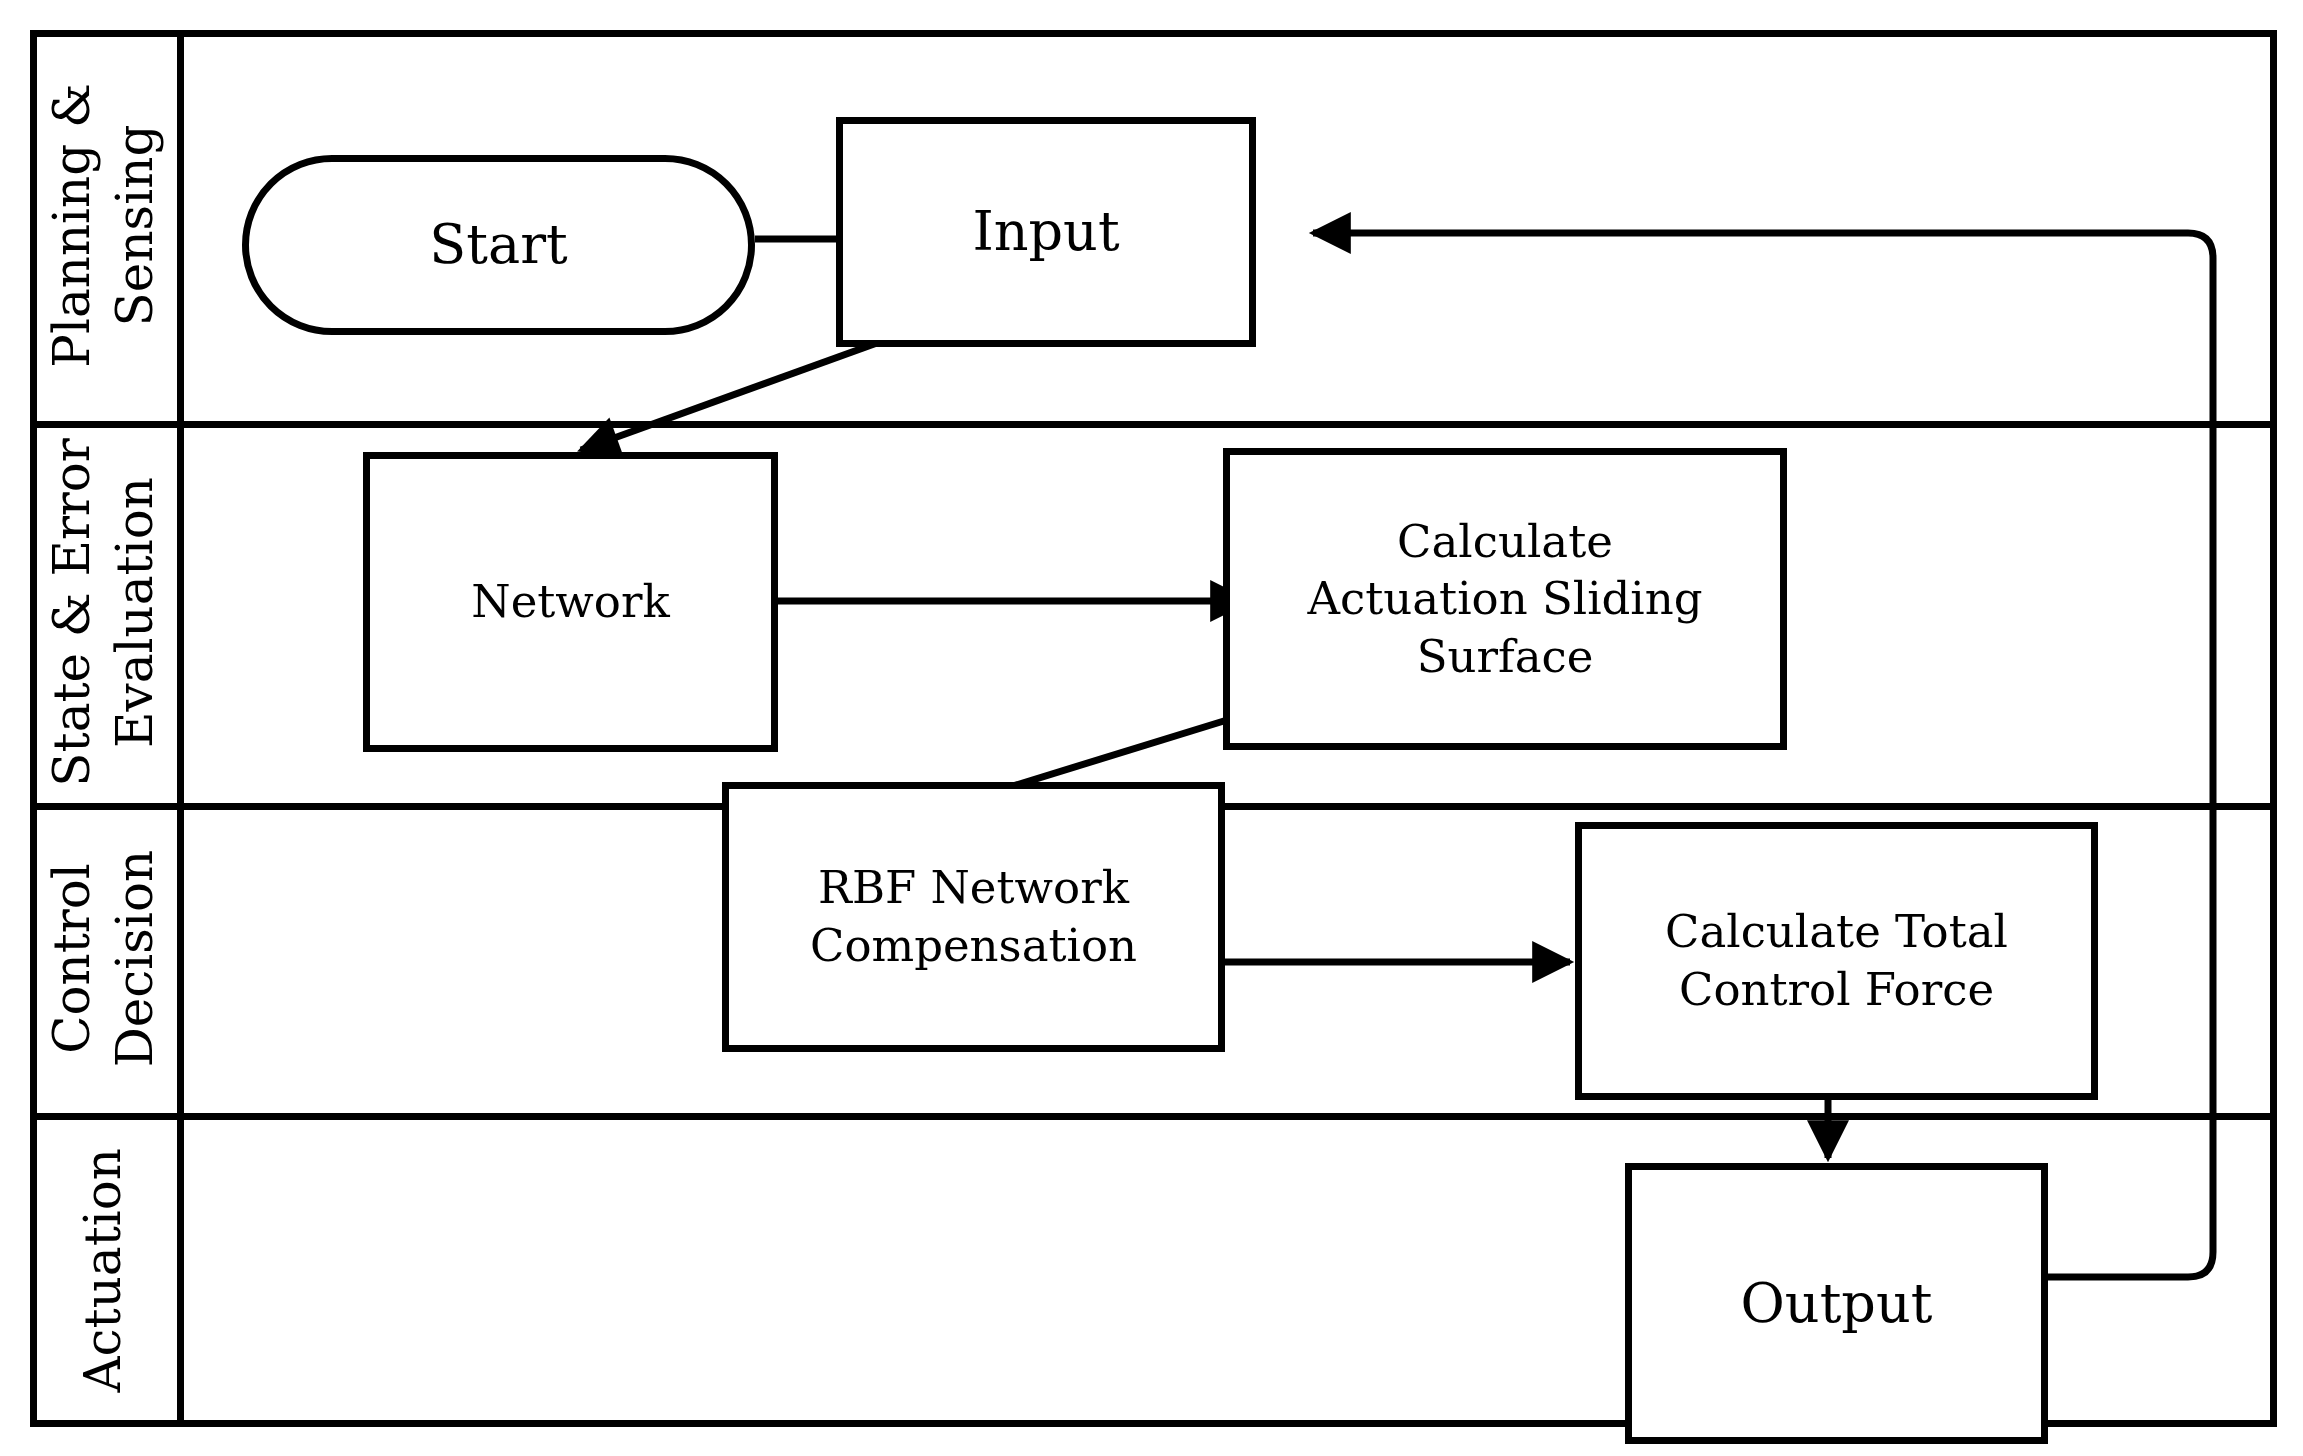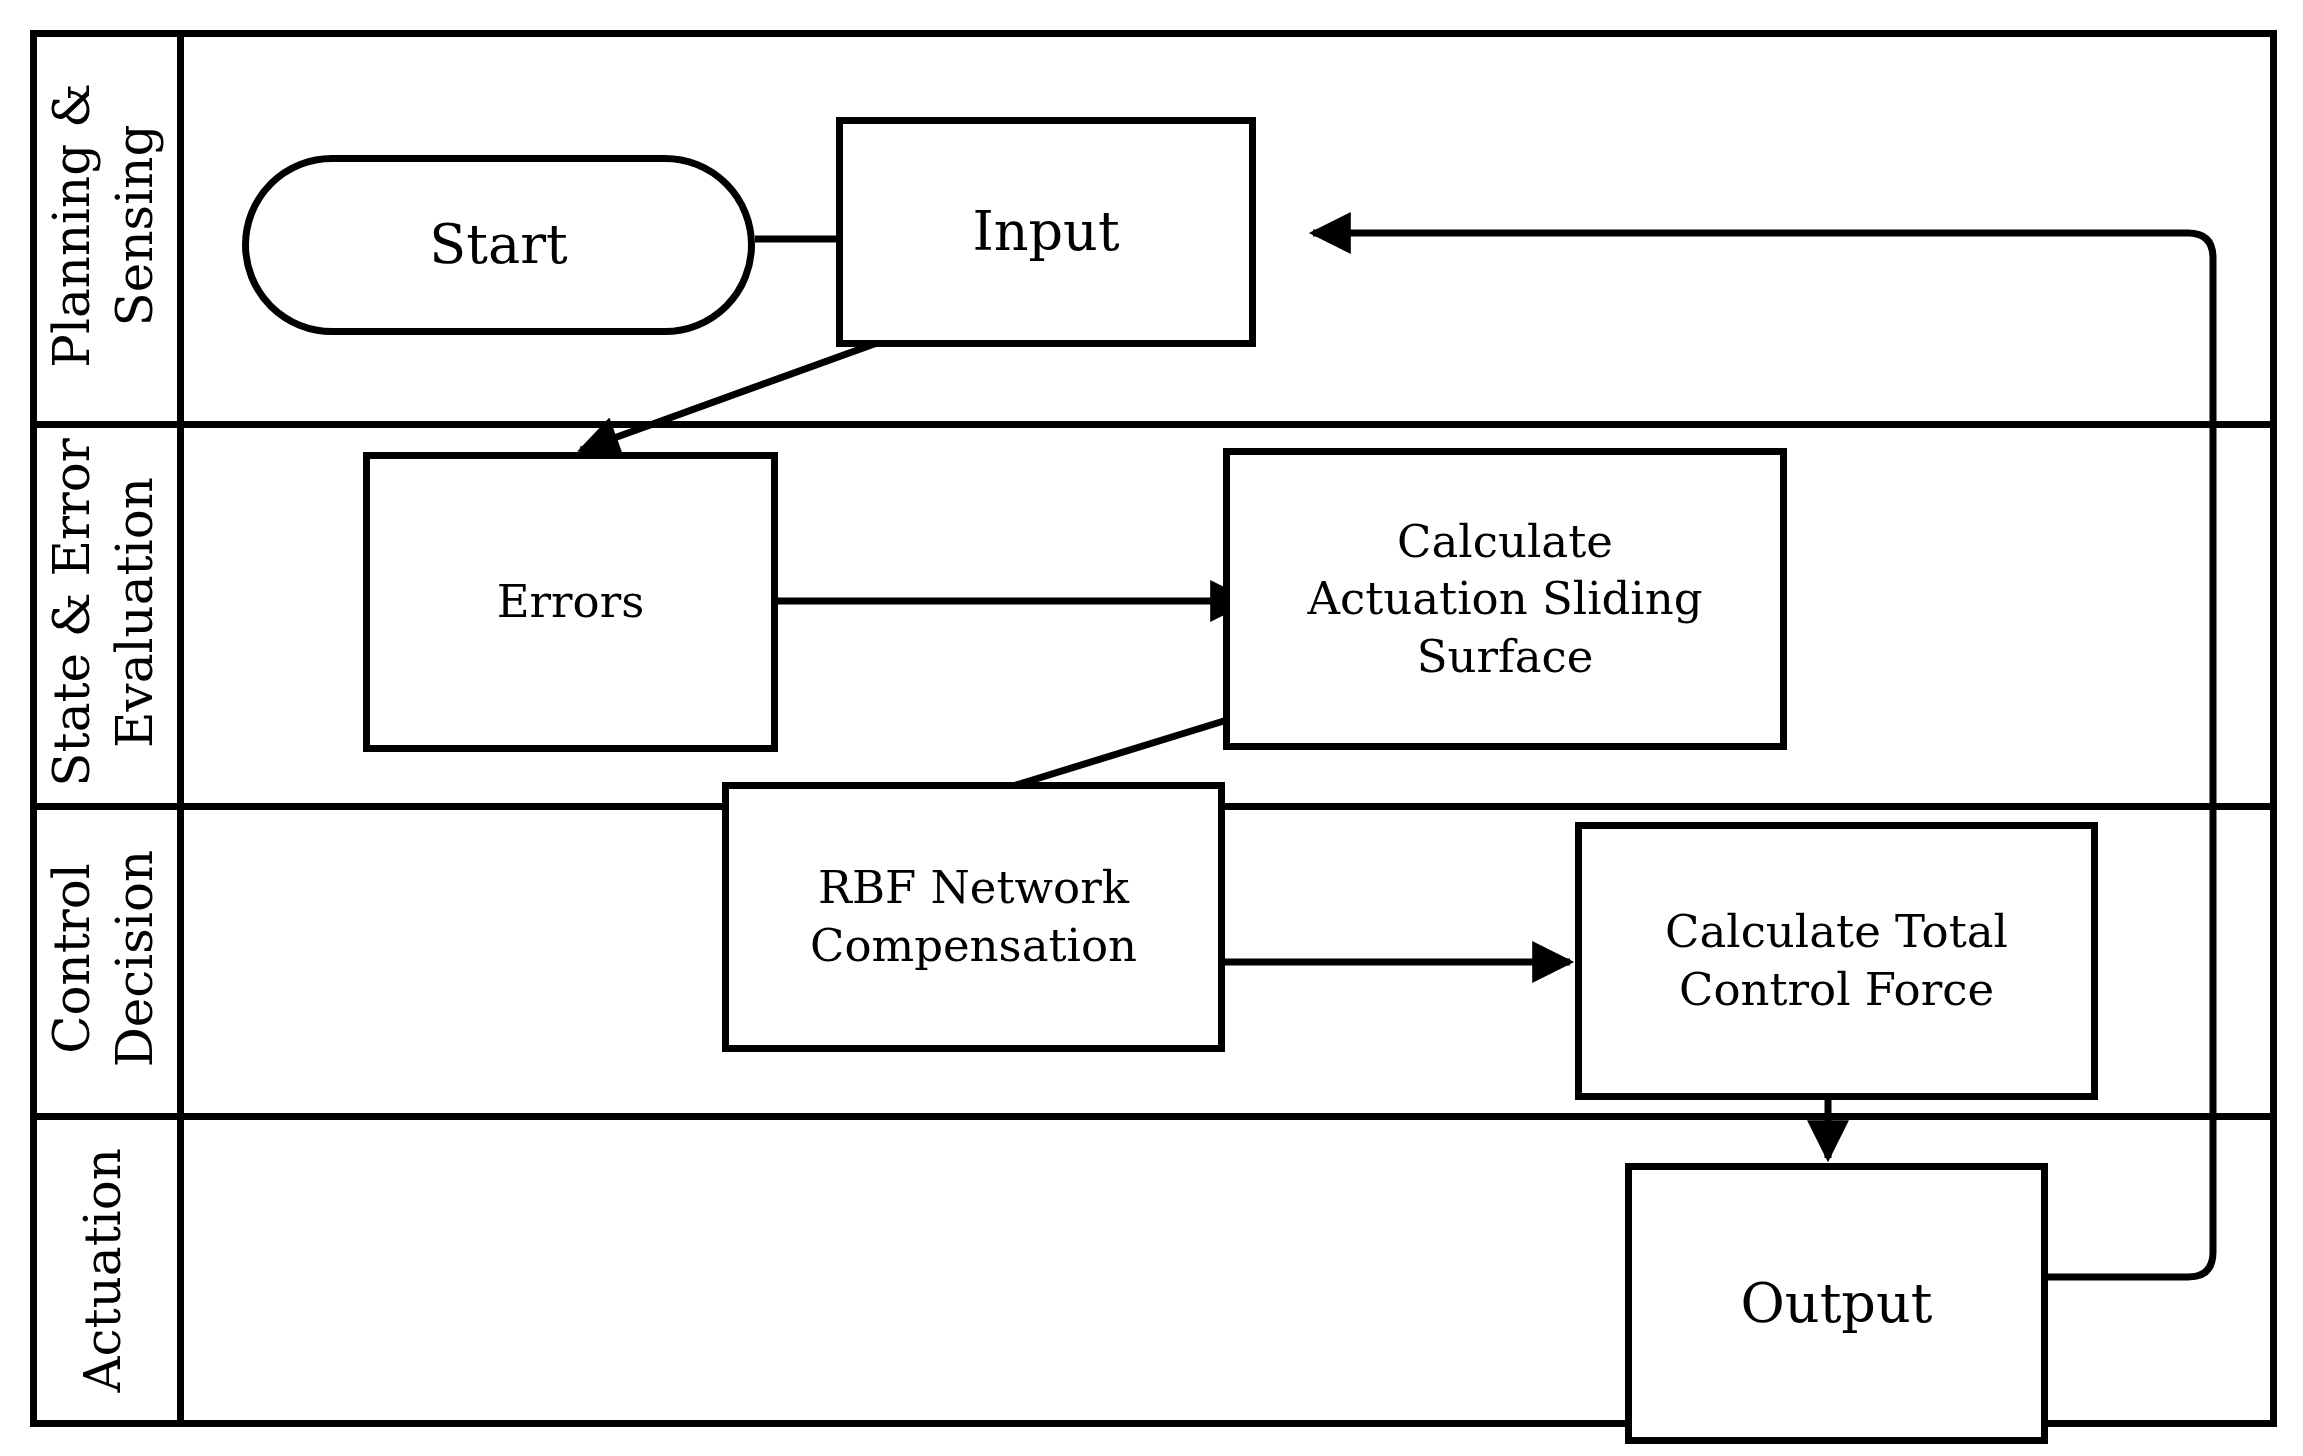--- a/index.html
+++ b/index.html
@@ -98,21 +98,21 @@
 
   <div class="node stadium big" style="left:242px;top:155px;width:513px;height:180px">
       <div>Start</div>
     </div>
 
   <div class="node big" style="left:836px;top:117px;width:420px;height:230px">
       <div>Input</div>
     </div>
 
   <div class="node small" style="left:363px;top:452px;width:415px;height:300px">
-      <div>Errors</div>
+      <div>Network</div>
     </div>
 
   <div class="node small" style="left:1223px;top:448px;width:564px;height:302px">
       <div>Calculate</div>
       <div>Actuation Sliding</div>
       <div>Surface</div>
     </div>
 
   <div class="node small" style="left:722px;top:782px;width:503px;height:270px">
       <div>RBF Network</div>

